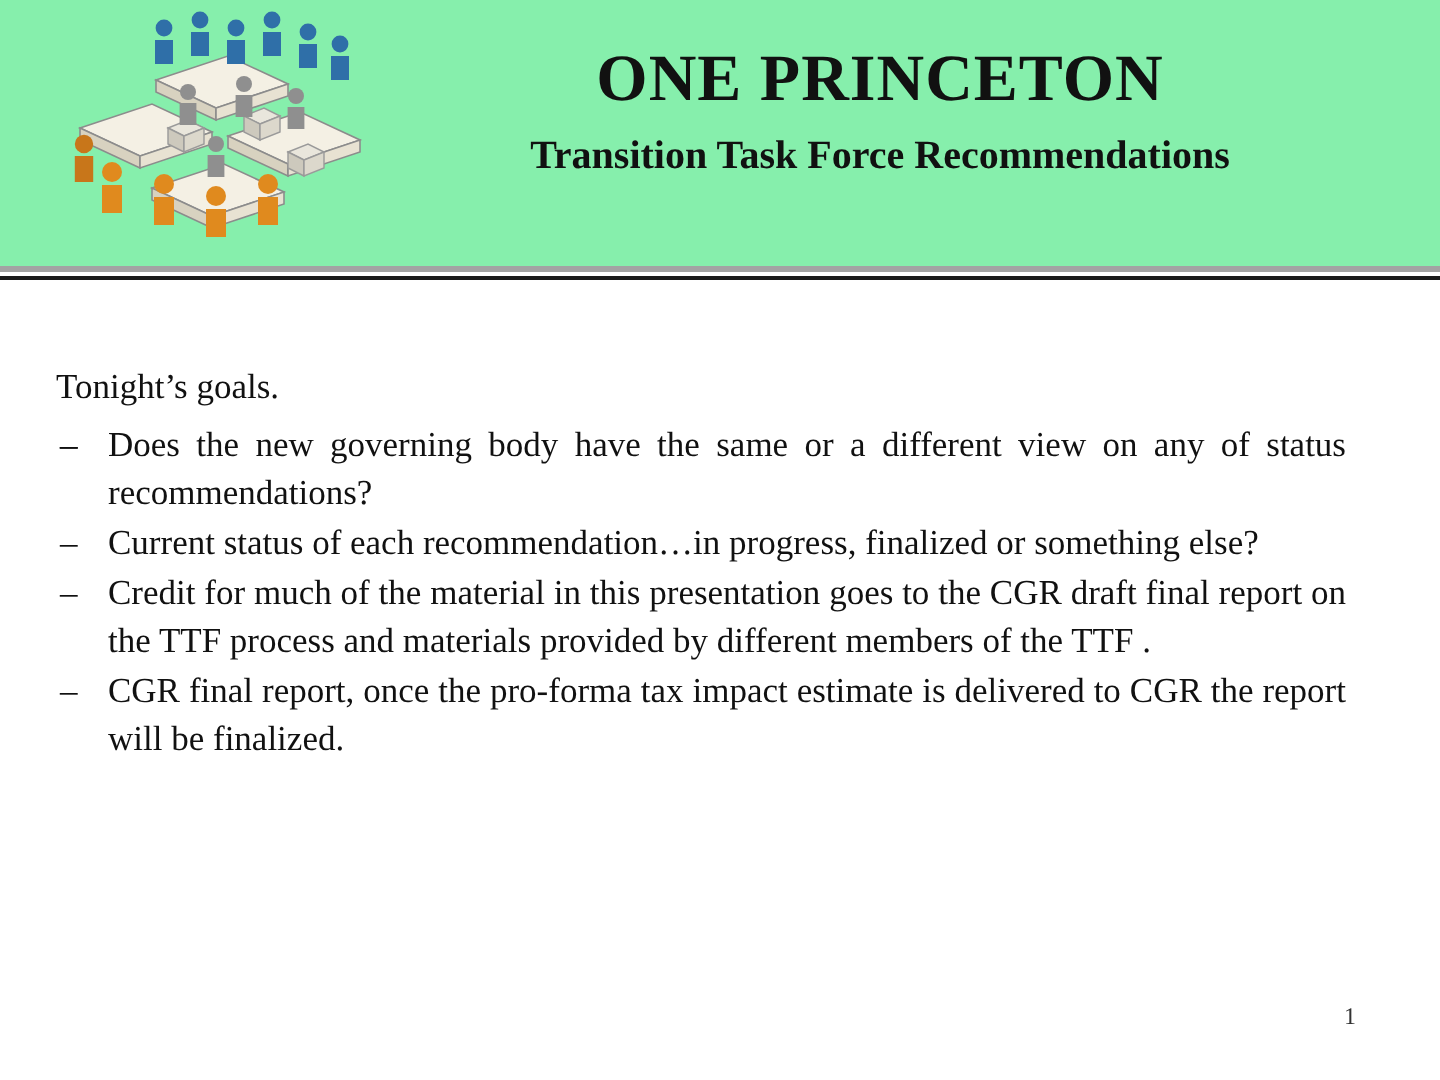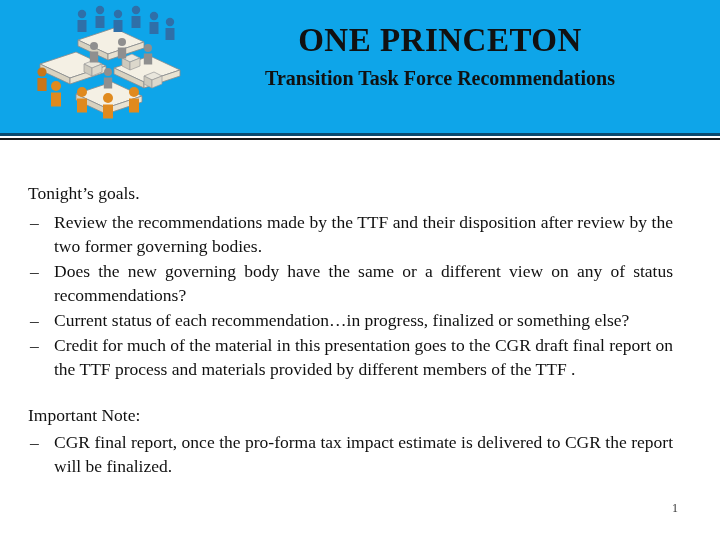--- a/index.html
+++ b/index.html
@@ -20,22 +20,22 @@
     background: #ffffff;
     box-sizing: border-box;
   }
   
   .header {
     position: absolute;
     left: 0;
     top: 0;
     width: 720px;
     height: 136px;
-    background: #0ea5e9;
-    border-bottom: 3px solid #0c4a6e;
+    background: #86efac;
+    border-bottom: 3px solid #a3a3a3;
     box-sizing: border-box;
   }
   .header-rule-inner {
     position: absolute;
     left: 0;
     bottom: -7px;
     width: 720px;
     height: 2px;
     background: #1a1a1a;
   }
@@ -215,37 +215,35 @@
     <div class="header-rule-inner"></div>
   </div>
 
   <div class="body">
 
     <div class="lead">Tonight’s goals.</div>
 
     <ul class="bullets">
       <li>
         <span class="dash">–</span>
-        <span>Review the recommendations made by the TTF and their disposition after review by the two former governing bodies.</span>
       </li>
       <li>
         <span class="dash">–</span>
         <span>Does the new governing body have the same or a different view on any of status recommendations?</span>
       </li>
       <li>
         <span class="dash">–</span>
         <span>Current status of each recommendation…in progress, finalized or something else?</span>
       </li>
       <li>
         <span class="dash">–</span>
         <span>Credit for much of the material in this presentation goes to the CGR draft final report on the TTF process and materials provided by different members of the TTF .</span>
       </li>
     </ul>
 
-    <div class="note-heading">Important Note:</div>
 
     <ul class="bullets">
       <li>
         <span class="dash">–</span>
         <span>CGR final report, once the pro-forma tax impact estimate is delivered to CGR the report will be finalized.</span>
       </li>
     </ul>
 
   </div>
 

